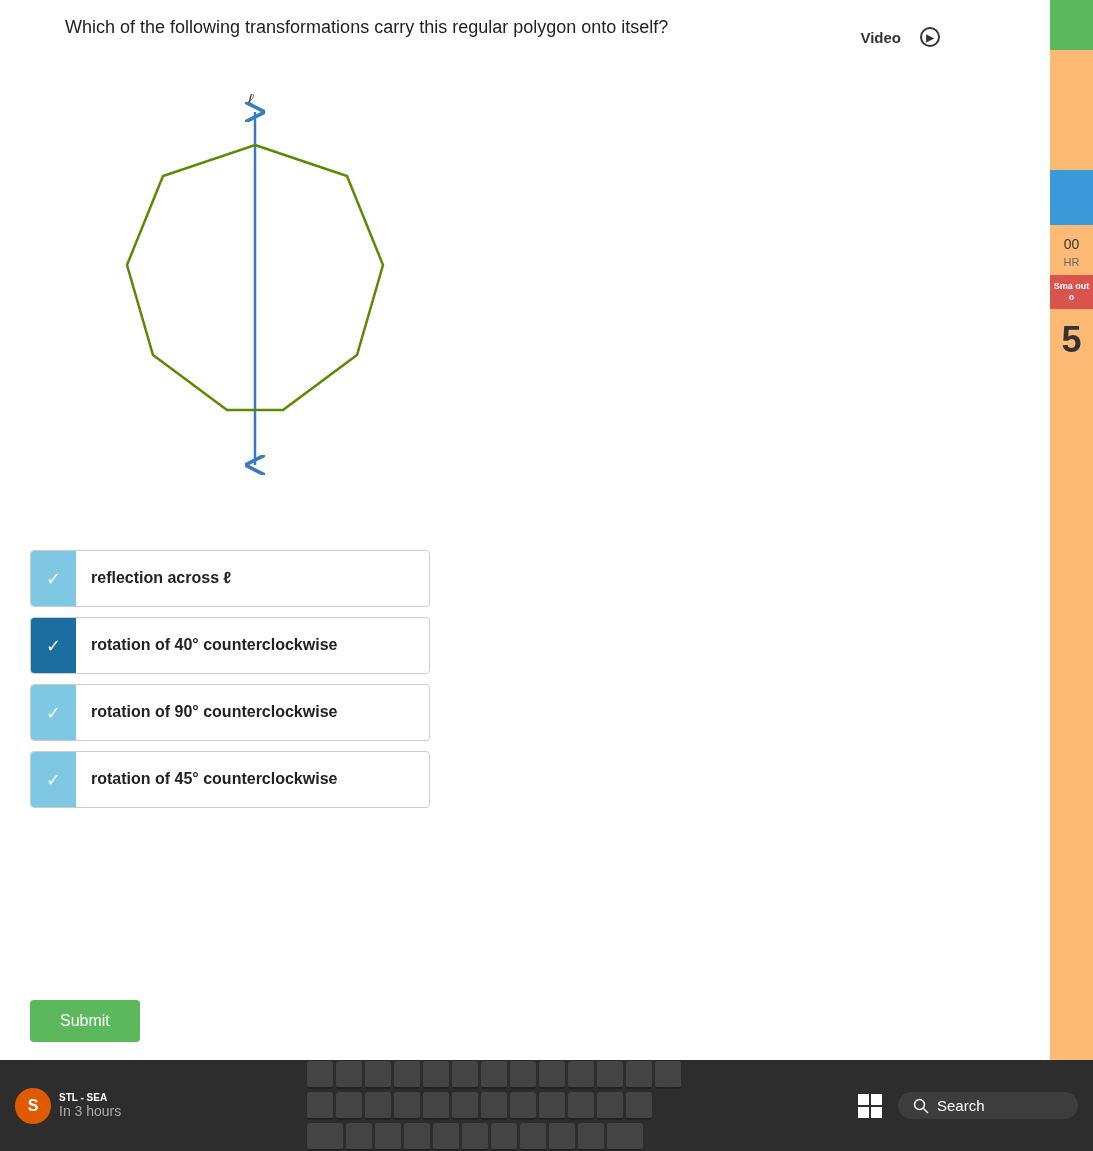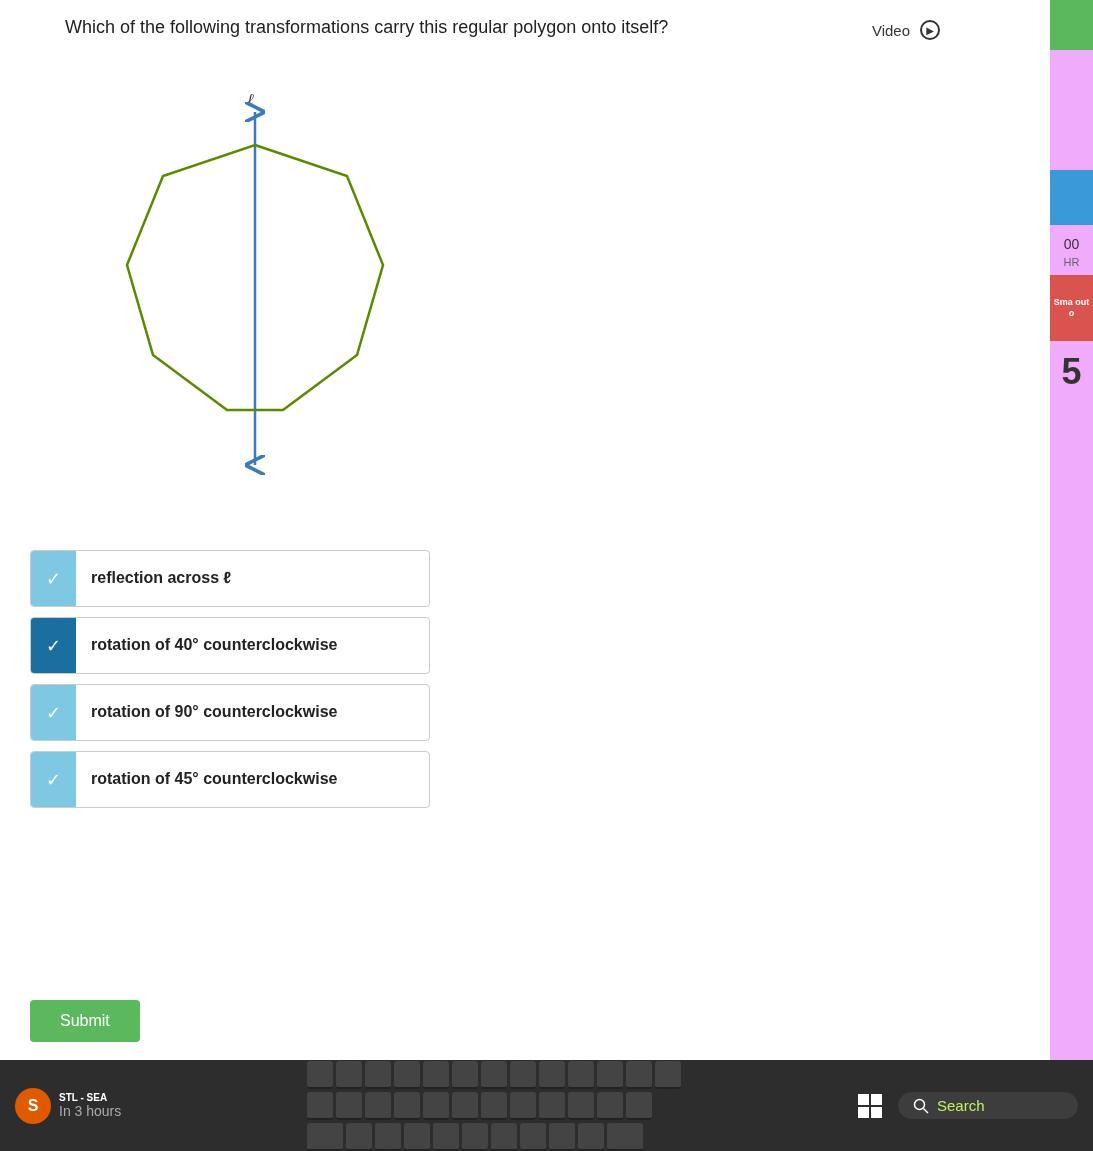--- a/index.html
+++ b/index.html
@@ -22,21 +22,21 @@
       background: #ffffff;
     }
 
     
     .right-sidebar {
       position: absolute;
       top: 0;
       right: 0;
       width: 43px;
       height: 1060px;
-      background: #f0abfc;
+      background: #fdba74;
       display: flex;
       flex-direction: column;
       align-items: center;
     }
 
     .sidebar-green {
       width: 43px;
       height: 50px;
       background: #5cb85c;
     }
@@ -56,21 +56,21 @@
       line-height: 1.4;
     }
 
     .sidebar-time .hr-label {
       font-size: 11px;
       color: #666;
     }
 
     .sidebar-smart {
       width: 43px;
-      height: 66px;
+      height: 34px;
       background: #d9534f;
       margin-top: 5px;
       display: flex;
       flex-direction: column;
       align-items: center;
       justify-content: center;
       color: white;
       font-size: 9px;
       font-weight: bold;
       text-align: center;
@@ -99,28 +99,29 @@
     .question-text {
       font-size: 18px;
       color: #222;
       max-width: 850px;
       line-height: 1.4;
     }
 
     .video-btn {
       display: flex;
       align-items: center;
-      gap: 10px;
+      gap: 19px;
       font-size: 15px;
       color: #333;
       cursor: pointer;
       white-space: nowrap;
       position: absolute;
       right: 60px;
-      top: 5px;
+      top: 12px;
+      font-weight: bold;
     }
 
     .video-icon {
       width: 20px;
       height: 20px;
       border: 2px solid #333;
       border-radius: 50%;
       display: inline-flex;
       align-items: center;
       justify-content: center;
@@ -283,21 +284,21 @@
       align-items: center;
       background: #3d3d3d;
       border-radius: 20px;
       padding: 5px 15px;
       gap: 8px;
       width: 180px;
       cursor: pointer;
     }
 
     .search-label {
-      color: #bef264;
+      color: #ffffff;
       font-size: 15px;
     }
 
     
     .submit-area {
       position: absolute;
       top: 1000px;
       left: 30px;
       border-radius: 20px;
     }

